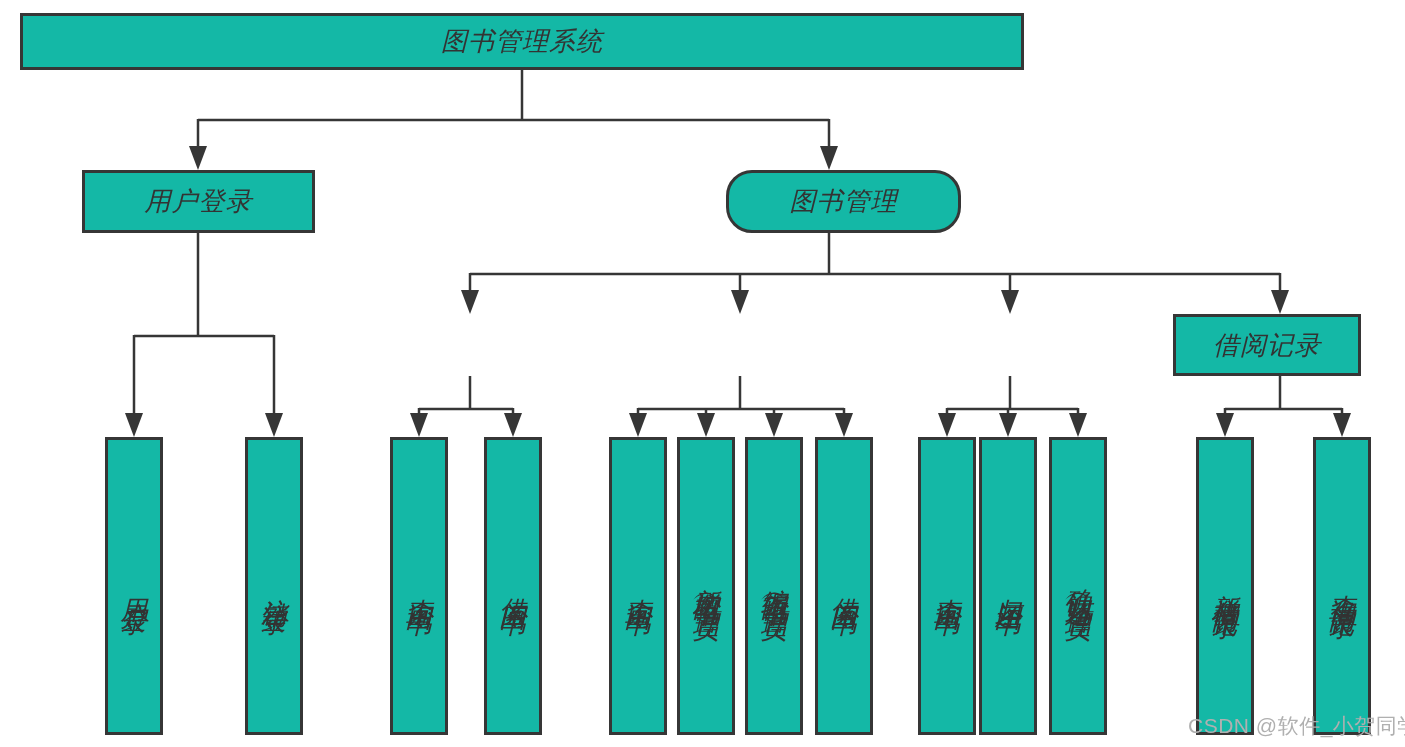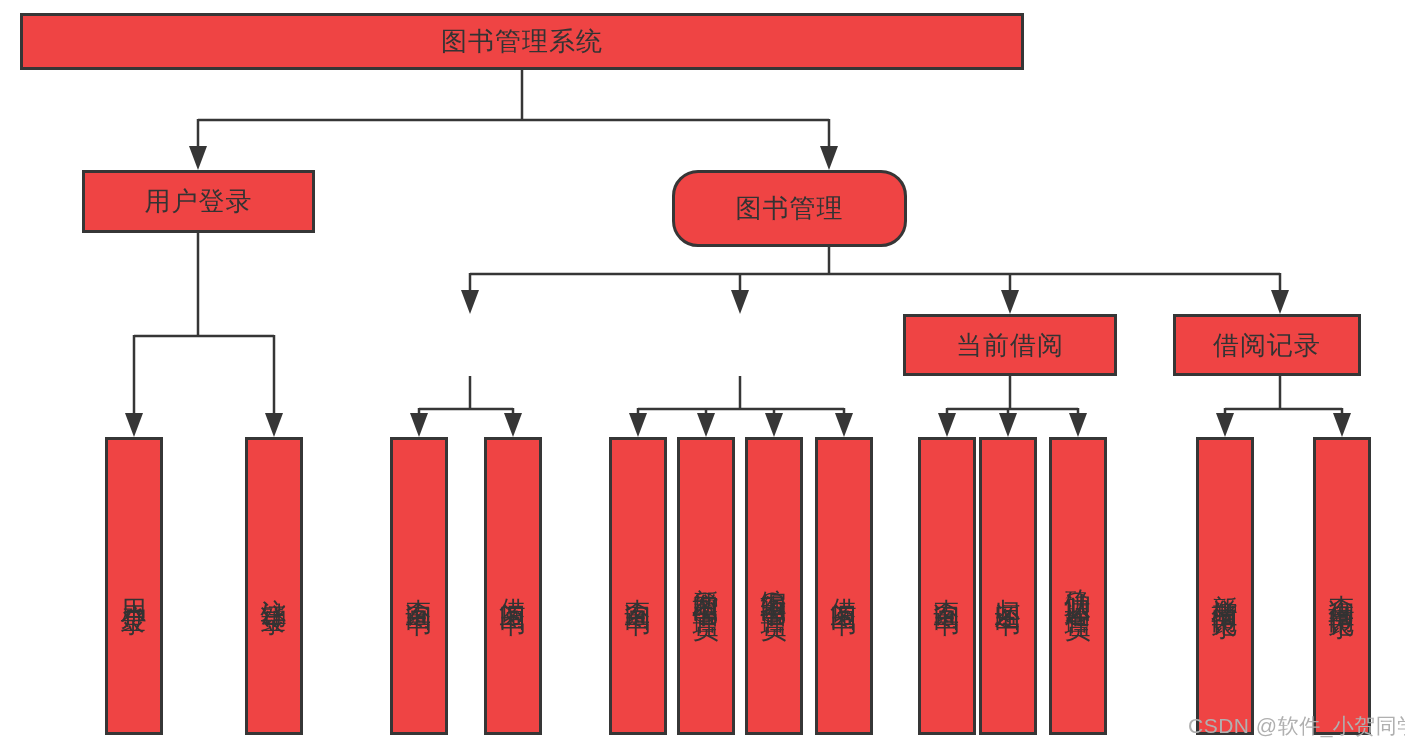--- a/index.html
+++ b/index.html
@@ -19,44 +19,45 @@
   #connectors {
     position: absolute;
     left: 0;
     top: 0;
     z-index: 0;
   }
   .box {
     position: absolute;
     box-sizing: border-box;
     border: 3px solid #363636;
-    background: #ef4444;
+    background: #14b8a6;
     display: flex;
     align-items: center;
     justify-content: center;
     z-index: 1;
+    font-style: italic;
   }
   .hbox {
     font-size: 26px;
     letter-spacing: 1px;
     white-space: nowrap;
   }
   .vbox span {
     writing-mode: vertical-rl;
     text-orientation: mixed;
     font-size: 26px;
     letter-spacing: 4px;
     line-height: 1;
     white-space: nowrap;
   }
   
   .n-root   { left: 20px;  top: 13px;  width: 1004px; height: 57px; }
   
   .n-l2a    { left: 82px;  top: 170px; width: 233px; height: 63px; }
-  .n-l2b    { left: 672px; top: 170px; width: 235px; height: 77px; border-radius: 26px; }
+  .n-l2b    { left: 726px; top: 170px; width: 235px; height: 63px; border-radius: 26px; }
   
   .n-l3a    { left: 363px;  top: 314px; width: 214px; height: 62px; }
   .n-l3b    { left: 633px;  top: 314px; width: 214px; height: 62px; }
   .n-l3c    { left: 903px;  top: 314px; width: 214px; height: 62px; }
   .n-l3d    { left: 1173px; top: 314px; width: 188px; height: 62px; }
   
   .leaf     { top: 437px; width: 58px; height: 298px; }
   .n-lf1  { left: 105px; }
   .n-lf2  { left: 245px; }
   .n-lf3  { left: 390px; }
@@ -162,21 +163,20 @@
       <line x1="1342" y1="408" x2="1342" y2="416"></line>
       <polygon points="1333,413 1351,413 1342,437"></polygon>
     </g>
   </svg>
 
   <div class="box hbox n-root">图书管理系统</div>
 
   <div class="box hbox n-l2a">用户登录</div>
   <div class="box hbox n-l2b">图书管理</div>
 
-  <div class="box hbox n-l3c">当前借阅</div>
   <div class="box hbox n-l3d">借阅记录</div>
 
   <div class="box vbox leaf n-lf1">
       <span>用户登录</span>
     </div>
   <div class="box vbox leaf n-lf2">
       <span>注销登录</span>
     </div>
   <div class="box vbox leaf n-lf3">
       <span>查询图书</span>

